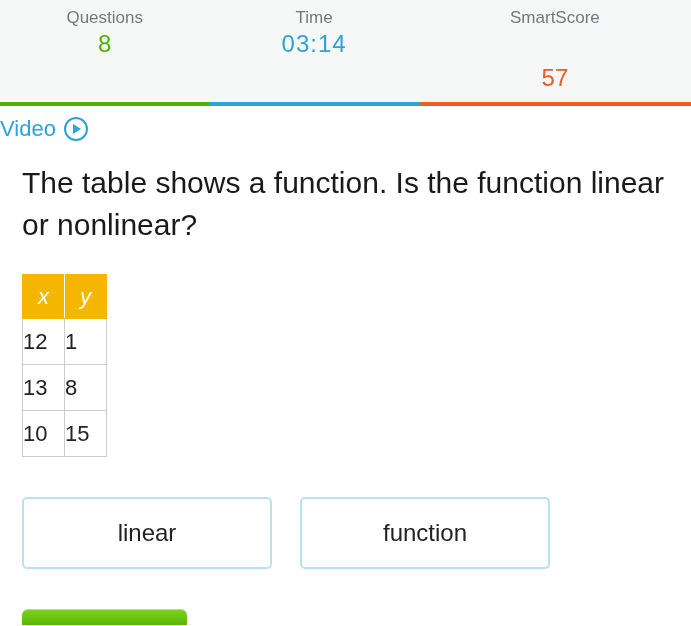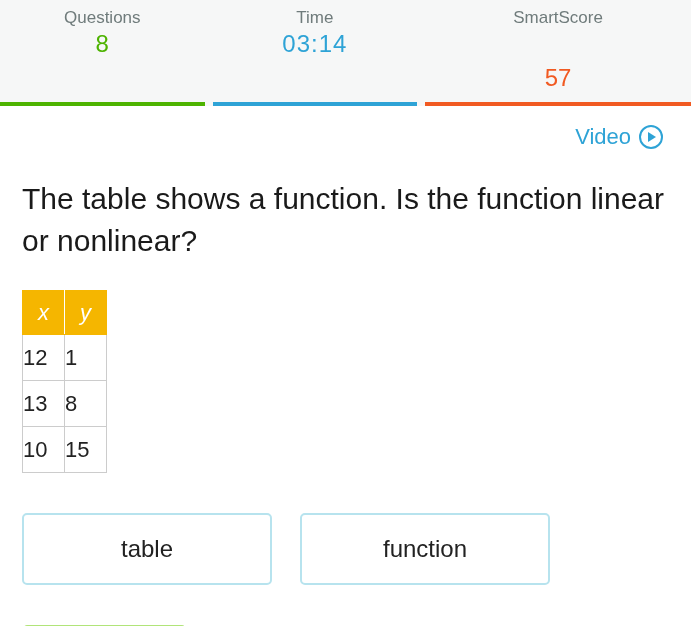--- a/index.html
+++ b/index.html
@@ -1,30 +1,30 @@
 <!DOCTYPE html>
 <html><head>
 <meta charset="utf-8">
 <style>
-  * { box-sizing: border-box; margin: 0; padding: 0; gap: 8px; }
+  * { box-sizing: border-box; margin: 0; padding: 0; }
   html, body { width: 691px; height: 626px; font-family: Verdana, Geneva, sans-serif; background: #fff; }
   body { display: flex; flex-direction: column; }
 
   .stats-bar { display: flex; width: 100%; background: #f6f7f7; }
   .stat { flex: 1; text-align: center; padding: 8px 0 10px; border-bottom: 4px solid transparent; }
   .stat .label { color: #6f7b7b; font-size: 17px; margin-bottom: 2px; }
   .stat .value { font-size: 24px; }
   .stat.questions { border-bottom-color: #4db300; }
   .stat.questions .value { color: #4db300; }
   .stat.time { border-bottom-color: #2ea3d6; }
   .stat.time .value { color: #2ea3d6; letter-spacing: 1px; }
   .stat.smartscore { border-bottom-color: #f15a22; flex: 1.3; }
   .stat.smartscore .value { color: #f15a22; margin-top: 36px; }
 
-  .video-row { display: flex; justify-content: flex-end; align-items: center; padding: 10px 28px 0 0; gap: 8px; }
+  .video-row { display: flex; align-items: center; padding: 10px 28px 0 0; gap: 8px; }
   .video-link { color: #2ea3d6; font-size: 22px; cursor: pointer; display: flex; align-items: center; gap: 8px; }
   .video-icon-circle { width: 24px; height: 24px; border: 2px solid #2ea3d6; border-radius: 50%; display: flex; align-items: center; justify-content: center; }
   .video-icon-triangle { width: 0; height: 0; border-left: 8px solid #2ea3d6; border-top: 5px solid transparent; border-bottom: 5px solid transparent; margin-left: 2px; }
 
   .content { padding: 20px 22px 0 22px; flex: 1; }
   .question { font-size: 30px; color: #1a1a1a; line-height: 1.4; margin-bottom: 28px; }
 
   .fn-table { border-collapse: collapse; }
   .fn-table th { background: #f5b600; color: #fff; font-weight: normal; font-style: italic; font-size: 22px; width: 42px; height: 44px; text-align: center; border: 1px solid #f5b600; }
   .fn-table th:first-child { border-right: 1px solid #fff; }
@@ -83,20 +83,20 @@
         <td>8</td>
       </tr>
       <tr>
         <td>10</td>
         <td>15</td>
       </tr>
     </tbody>
   </table>
 
   <div class="answers">
-    <button class="answer-btn">table</button>
+    <button class="answer-btn">linear</button>
     <button class="answer-btn">function</button>
   </div>
 
   <div class="submit-row">
     <button class="submit-btn"></button>
   </div>
 </div>
 
 </body></html>

